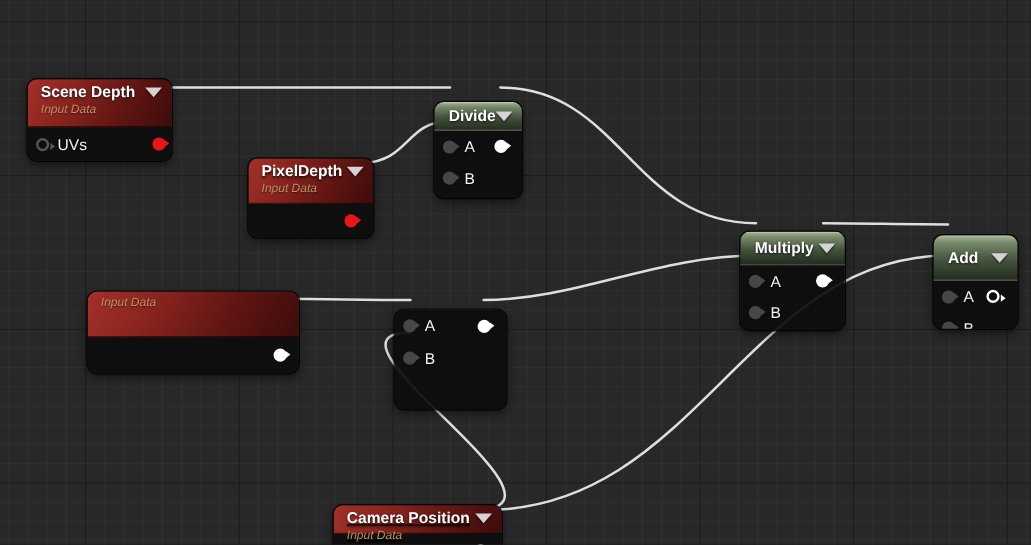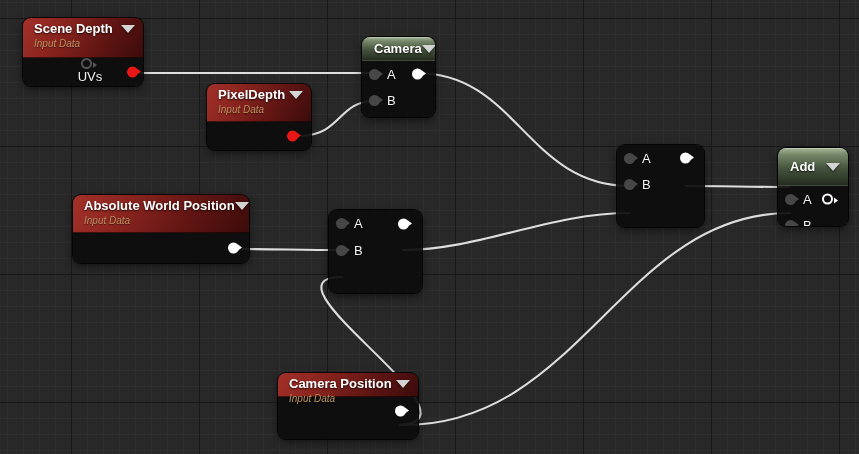--- a/index.html
+++ b/index.html
@@ -15,20 +15,21 @@
     background-position:71px 18px,71px 18px,7px 2px,7px 2px;
     font-family:"Liberation Sans", sans-serif;
   }
   #wires{position:absolute;left:0;top:0;z-index:1;}
   #wires path{fill:none;stroke:#dedede;stroke-width:2.1;stroke-linecap:round;}
 
   .node{
     position:absolute;z-index:2;border-radius:8px;overflow:hidden;
     box-shadow:0 3px 8px rgba(0,0,0,0.55), 0 0 0 1px rgba(0,0,0,0.85);
     background:rgba(13,13,13,0.93);
+    margin-top:48px;
   }
   .hdr{position:relative;box-sizing:border-box;border-bottom:1px solid rgba(0,0,0,0.6);}
   .hdr-red{
     background:linear-gradient(118deg,#a33129 0%,#8a241f 30%,#5c1412 70%,#3c0c0b 100%);
     padding:3px 8px 4px 11px;
   }
   .hdr-green{
     background:linear-gradient(to bottom,#aab79b 0%,#76886a 18%,#45543d 55%,#242d20 100%);
     box-shadow:inset 0 1px 0 rgba(255,255,255,0.25);
     padding:0 8px 0 12px;display:flex;align-items:center;
@@ -82,21 +83,21 @@
 
   <div class="node" style="left:23px;top:18px;width:120px;height:68px;">
     <div class="hdr hdr-red" style="height:40px;">
       <div class="hdr-line1">
         <span class="title">Scene Depth</span>
         <span class="chev"></span>
       </div>
       <div class="subtitle">Input Data</div>
     </div>
     <div class="body">
-      <div class="row" style="height:28px;flex-direction:column;">
+      <div class="row" style="height:28px;">
         <span class="pin hollow dim"></span>
         <span class="plabel">UVs</span>
         <span class="pin solid red out" style="right:5px;"></span>
       </div>
     </div>
   </div>
 
   <div class="node" style="left:207px;top:84px;width:104px;height:66px;">
     <div class="hdr hdr-red" style="height:38px;">
       <div class="hdr-line1">
@@ -105,42 +106,38 @@
       </div>
       <div class="subtitle">Input Data</div>
     </div>
     <div class="body" style="height:27px;">
       <span class="pin solid red out" style="right:13px;"></span>
     </div>
   </div>
 
   <div class="node" style="left:362px;top:37px;width:73px;height:80px;">
     <div class="hdr hdr-green" style="height:24px;">
-      <span class="title">Camera</span>
+      <span class="title">Divide</span>
       <span class="chev"></span>
     </div>
     <div class="body">
       <div class="row" style="height:26px;">
         <span class="pin solid gray"></span>
         <span class="plabel">A</span>
         <span class="pin solid white out" style="right:12px;"></span>
       </div>
       <div class="row" style="height:26px;">
         <span class="pin solid gray"></span>
         <span class="plabel">B</span>
       </div>
     </div>
   </div>
 
   <div class="node" style="left:73px;top:195px;width:176px;height:68px;">
     <div class="hdr hdr-red" style="height:38px;">
-      <div class="hdr-line1">
-        <span class="title">Absolute World Position</span>
-        <span class="chev"></span>
-      </div>
       <div class="subtitle">Input Data</div>
     </div>
     <div class="body" style="height:29px;">
       <span class="pin solid white out" style="right:10px;"></span>
     </div>
   </div>
 
   <div class="node" style="left:329px;top:210px;width:93px;height:83px;">
     <div class="body">
       <div class="row" style="height:27px;">
@@ -149,20 +146,24 @@
         <span class="pin solid white out" style="right:13px;"></span>
       </div>
       <div class="row" style="height:27px;">
         <span class="pin solid gray"></span>
         <span class="plabel">B</span>
       </div>
     </div>
   </div>
 
   <div class="node" style="left:617px;top:145px;width:87px;height:82px;">
+    <div class="hdr hdr-green" style="height:28px;">
+      <span class="title">Multiply</span>
+      <span class="chev"></span>
+    </div>
     <div class="body">
       <div class="row" style="height:26px;">
         <span class="pin solid gray"></span>
         <span class="plabel">A</span>
         <span class="pin solid white out" style="right:13px;"></span>
       </div>
       <div class="row" style="height:26px;">
         <span class="pin solid gray"></span>
         <span class="plabel">B</span>
       </div>
@@ -181,21 +182,21 @@
         <span class="pin hollow white out" style="right:15px;"></span>
       </div>
       <div class="row" style="height:26px;">
         <span class="pin solid gray"></span>
         <span class="plabel">B</span>
       </div>
     </div>
   </div>
 
   <div class="node" style="left:278px;top:373px;width:140px;height:66px;">
-    <div class="hdr hdr-red" style="height:24px;">
+    <div class="hdr hdr-red" style="height:24px;text-decoration:underline;">
       <div class="hdr-line1">
         <span class="title">Camera Position</span>
         <span class="chev"></span>
       </div>
       <div class="subtitle">Input Data</div>
     </div>
     <div class="body" style="height:27px;">
       <span class="pin solid white out" style="right:12px;"></span>
     </div>
   </div>

